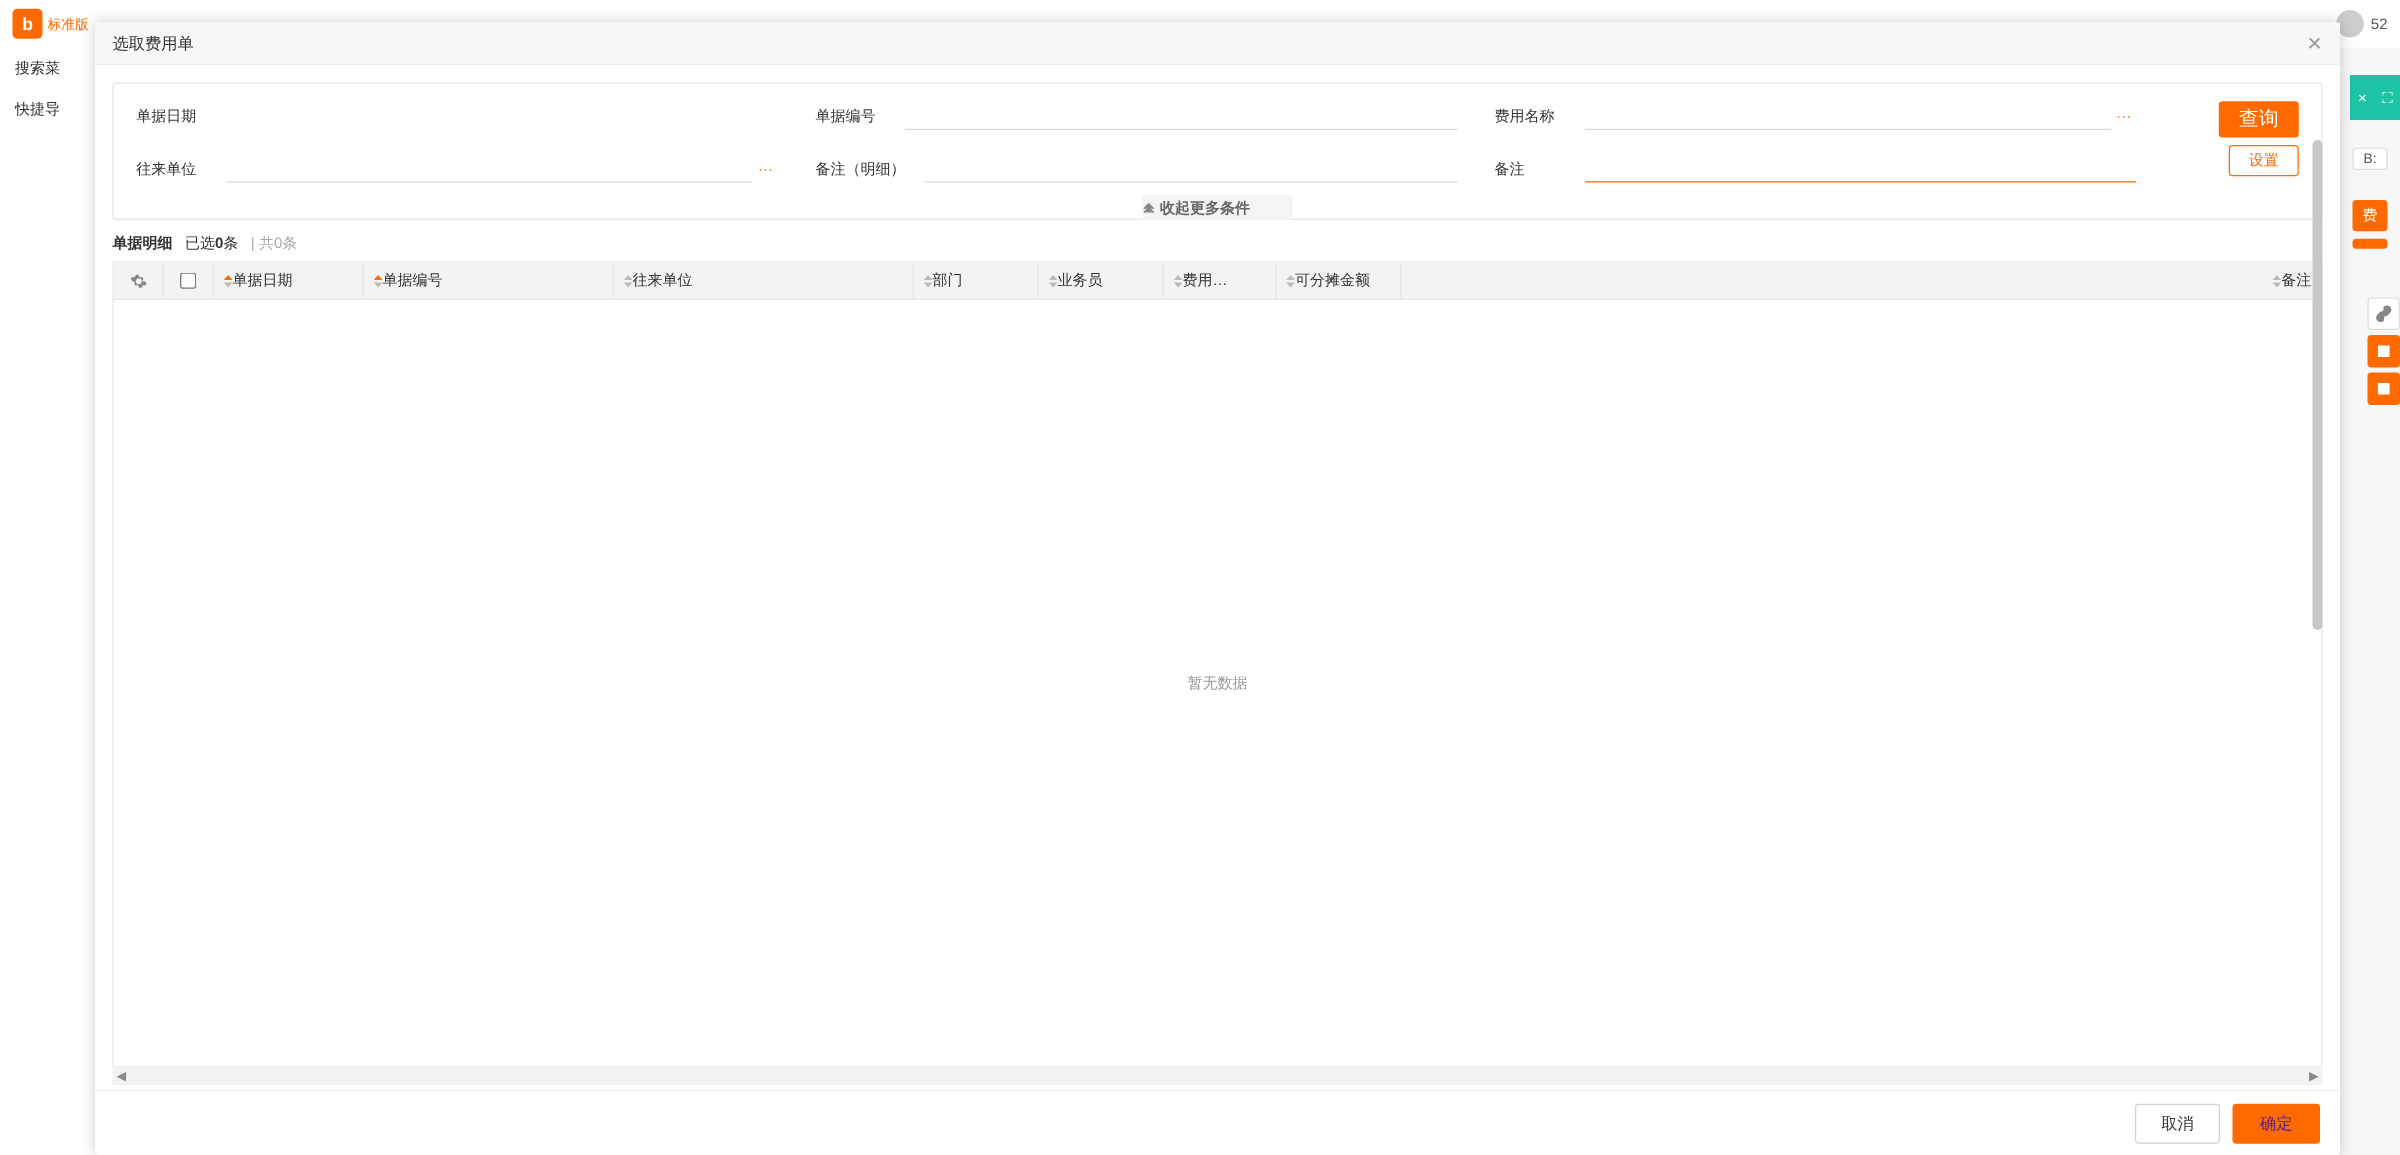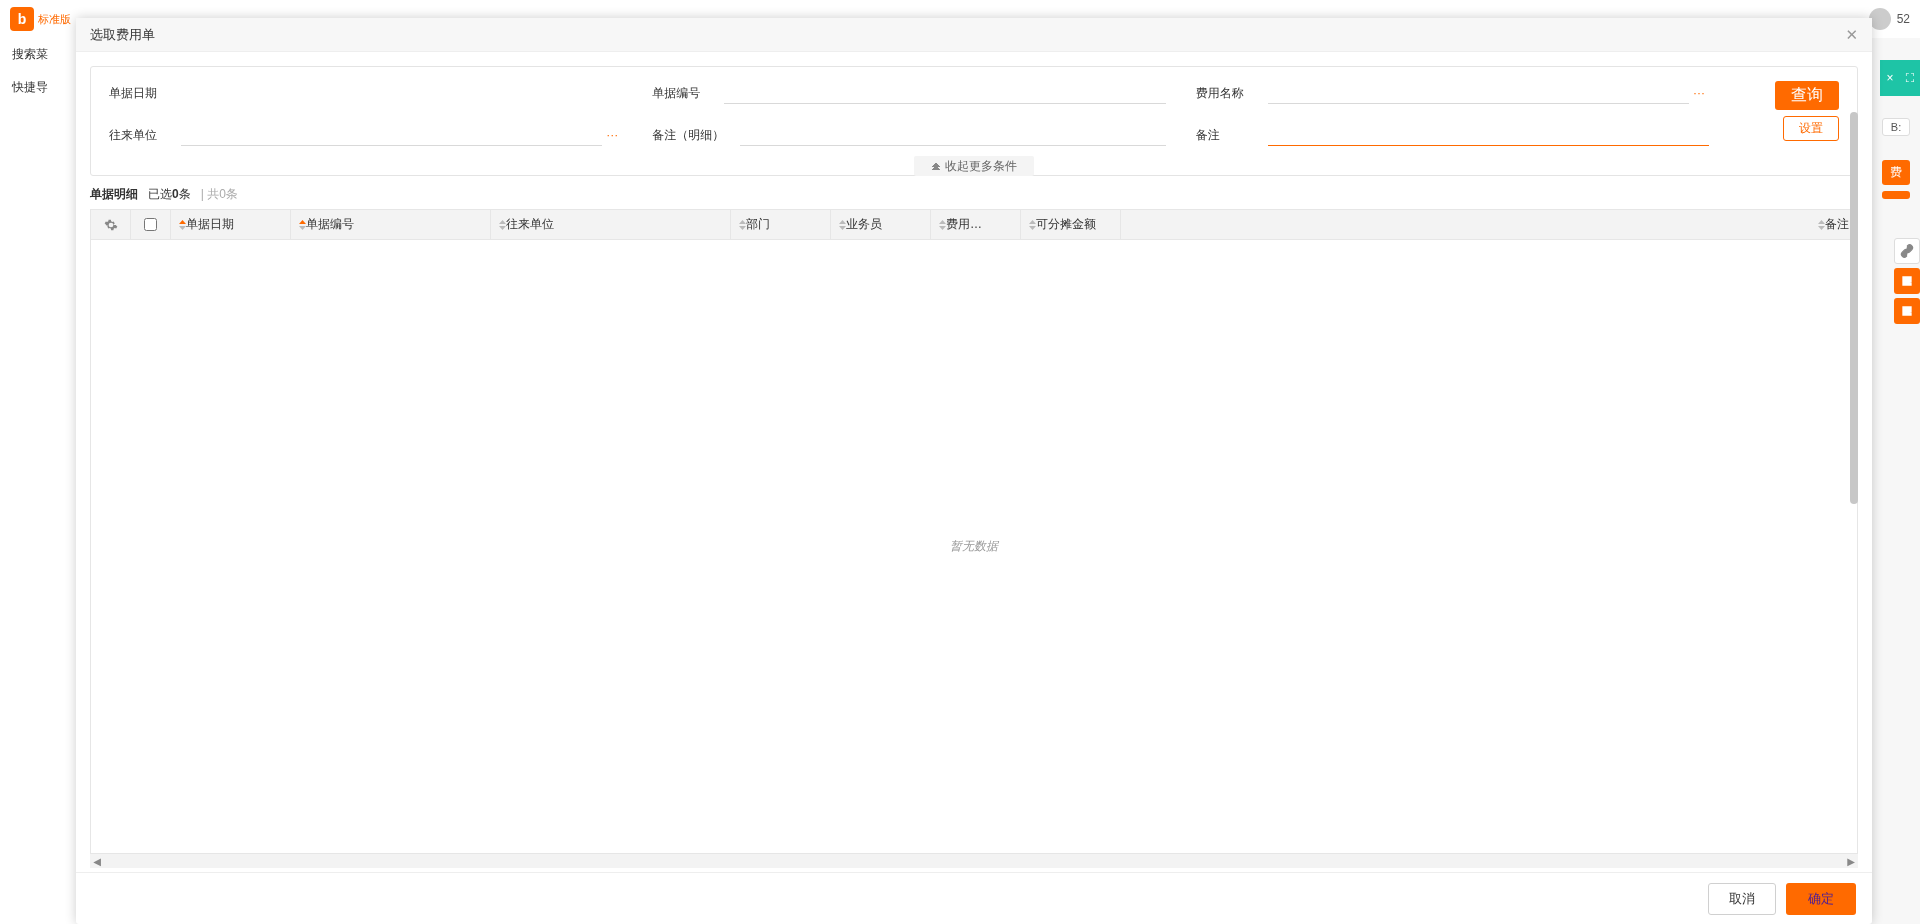--- a/index.html
+++ b/index.html
@@ -285,27 +285,27 @@
       cursor: pointer;
     }
     .collapse-bar {
       margin: 8px auto 0 auto;
       width: 120px;
       height: 20px;
       background: #f4f4f4;
       border-radius: 2px;
       display: flex;
       align-items: center;
-      justify-content: center;
       gap: 4px;
       color: #666;
       font-size: 12px;
       cursor: pointer;
       position: relative;
       top: 1px;
+      font-weight: bold;
     }
 
     .section-head {
       display: flex;
       align-items: center;
       gap: 10px;
       margin: 10px 0 6px 0;
       font-size: 12px;
     }
     .section-title { font-weight: 600; color: #333; }
@@ -356,21 +356,20 @@
     .col-amt { width: 100px; }
     .col-remark { flex: 1; justify-content: flex-end; }
 
     .tbody-area {
       flex: 1;
       display: flex;
       align-items: center;
       justify-content: center;
       color: #999;
       font-size: 12px;
-      font-style: italic;
     }
 
     .hscroll {
       height: 14px;
       background: #f3f3f3;
       display: flex;
       align-items: center;
     }
     .hscroll .arrow {
       width: 14px; height: 14px;

